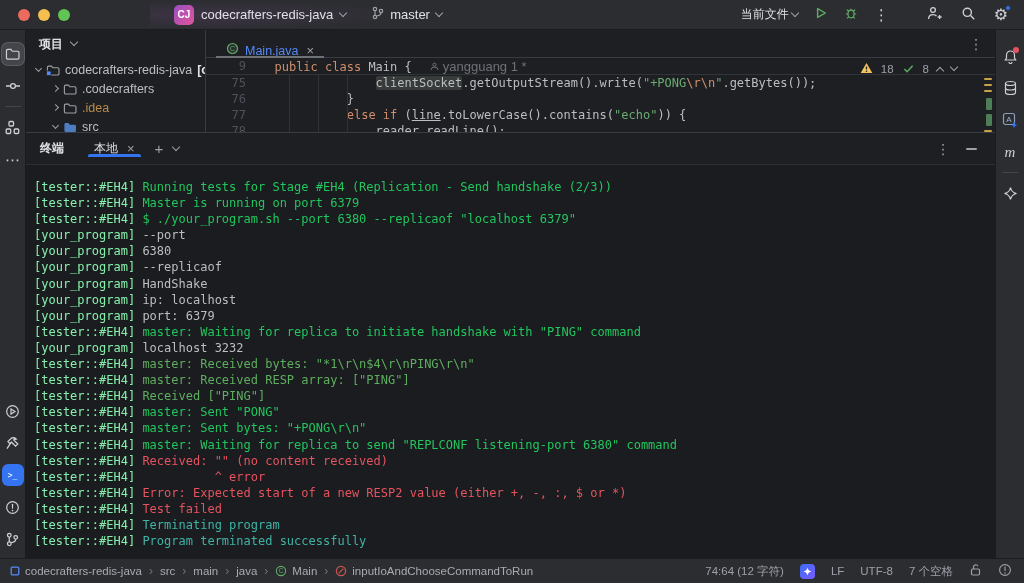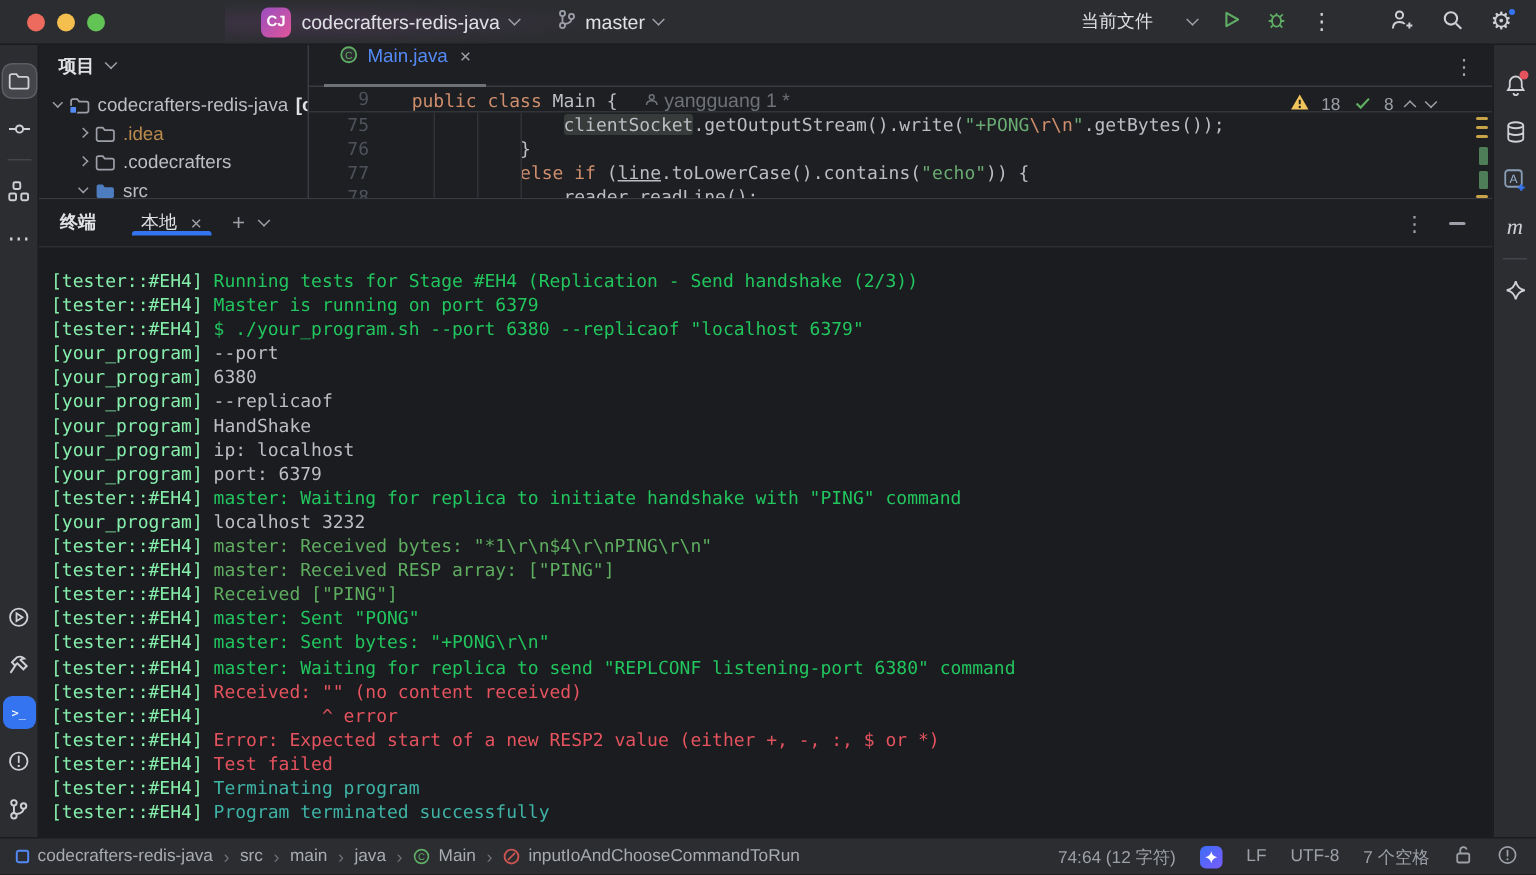--- a/index.html
+++ b/index.html
@@ -16,21 +16,21 @@
   .tl.r{background:#ec6a5e}.tl.y{background:#f4bf4f}.tl.g{background:#61c454}
   .proj-widget { display:flex; align-items:center; gap:7px; margin-left:104px; z-index:1; }
   .cj-badge { width:20px; height:20px; border-radius:5px; background:linear-gradient(135deg,#9a4fc0,#e0559a);
      color:#fff; font-size:10px; font-weight:bold; display:flex; align-items:center; justify-content:center; }
   .proj-name { font-size:13px; color:#dfe1e5; }
   .chv { width:6px; height:6px; border-right:1.4px solid #9da0a8; border-bottom:1.4px solid #9da0a8;
      transform:rotate(45deg); display:inline-block; margin-top:-4px; }
   .chv.up { transform:rotate(225deg); margin-top:3px; }
   .branch-widget { display:flex; align-items:center; gap:6px; margin-left:26px; color:#dfe1e5; font-size:13px; z-index:1; }
   .tb-right { margin-left:auto; display:flex; align-items:center; gap:16px; padding-right:16px; }
-  .runcfg { display:flex; align-items:center; gap:23px; color:#dfe1e5; }
+  .runcfg { display:flex; align-items:center; gap:3px; color:#dfe1e5; }
   .glyph { color:#ced0d6; font-size:15px; line-height:1; }
   .gear-wrap { position:relative; }
   .gear-dot { position:absolute; top:-2px; right:-3px; width:6px; height:6px; border-radius:50%; background:#3574f0; border:1px solid #2b2d30; }
   .tb-group2 { display:flex; align-items:center; gap:18px; margin-left:22px; }
 
   
   .workbench { flex:1; display:flex; min-height:0; }
   .stripe { background:#2b2d30; display:flex; flex-direction:column; align-items:center; }
   .stripe.left { width:26px; border-right:1px solid #1b1c1f; padding-top:8px; }
   .stripe.right { width:29px; border-left:1px solid #1b1c1f; padding-top:10px; }
@@ -53,21 +53,21 @@
   .tree-row { height:19px; display:flex; align-items:center; gap:5px; white-space:nowrap; overflow:hidden; color:#bcbec4; font-size:12.5px; }
   .tchev { width:5px; height:5px; border-right:1.3px solid #9da0a8; border-bottom:1.3px solid #9da0a8; flex:0 0 auto; }
   .tchev.down { transform:rotate(45deg); margin-top:-2px; }
   .tchev.right { transform:rotate(-45deg); }
   .ticon { display:flex; align-items:center; flex:0 0 auto; }
   .tqual { font-weight:bold; color:#dfe1e5; }
 
   
   .editor-panel { flex:1; display:flex; flex-direction:column; min-width:0; background:#1e1f22; }
   .tabbar { height:28px; display:flex; align-items:center; border-bottom:1px solid #393b40; padding-left:10px; }
-  .etab { height:28px; display:flex; align-items:flex-start; gap:6px; padding:0 10px; position:relative; }
+  .etab { height:28px; display:flex; align-items:flex-end; gap:6px; padding:0 10px; position:relative; }
   .etab .tab-label { color:#548af7; font-size:12.5px; }
   .etab::after { content:""; position:absolute; left:0; right:0; bottom:-1px; height:3px; background:#6e7277; }
   .tab-close { color:#9da0a8; font-size:13px; margin-left:2px; }
   .tabbar-kebab { margin-left:auto; padding-right:12px; color:#9da0a8; font-size:14px; }
 
   .editor-content { position:relative; flex:1; overflow:hidden; font-family:"DejaVu Sans Mono",monospace; font-size:12px; }
   .code-line, .sticky-line { display:flex; height:16px; line-height:16px; white-space:pre; }
   .sticky-line { height:17px; line-height:17px; border-bottom:1px solid #313438; background:#1e1f22; position:relative; z-index:2; }
   .lnum { width:40px; text-align:right; color:#4e535b; flex:0 0 auto; }
   .lcode { padding-left:14px; }
@@ -240,30 +240,30 @@
                 <span class="tlabel">codecrafters-redis-java </span>
                 <span class="tqual">[codec</span>
               </div>
               <div class="tree-row" style="padding-left: 27px;">
                 <span class="tchev right"></span>
                 <span class="ticon">
                   <svg width="14" height="12" viewBox="0 0 15 12">
                     <path d="M1.5 3.2 q0-1.4 1.4-1.4 h3 l1.4 1.8 h5.2 q1.4 0 1.4 1.4 v5 q0 1.4 -1.4 1.4 h-9.6 q-1.4 0 -1.4 -1.4 Z" fill="none" stroke="#9da0a8" stroke-width="1.2"></path>
                   </svg>
                 </span>
-                <span class="tlabel" style="color: rgb(187, 139, 77);">.idea</span>
+                <span class="tlabel">.codecrafters</span>
               </div>
               <div class="tree-row" style="padding-left: 27px;">
                 <span class="tchev right"></span>
                 <span class="ticon">
                   <svg width="14" height="12" viewBox="0 0 15 12">
                     <path d="M1.5 3.2 q0-1.4 1.4-1.4 h3 l1.4 1.8 h5.2 q1.4 0 1.4 1.4 v5 q0 1.4 -1.4 1.4 h-9.6 q-1.4 0 -1.4 -1.4 Z" fill="none" stroke="#9da0a8" stroke-width="1.2"></path>
                   </svg>
                 </span>
-                <span class="tlabel">.codecrafters</span>
+                <span class="tlabel" style="color: rgb(187, 139, 77);">.idea</span>
               </div>
               <div class="tree-row" style="padding-left: 27px;">
                 <span class="tchev down"></span>
                 <span class="ticon">
                   <svg width="14" height="12" viewBox="0 0 15 12">
                     <path d="M1.5 3.2 q0-1.4 1.4-1.4 h3 l1.4 1.8 h5.2 q1.4 0 1.4 1.4 v5 q0 1.4 -1.4 1.4 h-9.6 q-1.4 0 -1.4 -1.4 Z" fill="#4d7dbf"></path>
                   </svg>
                 </span>
                 <span class="tlabel">src</span>
               </div>

